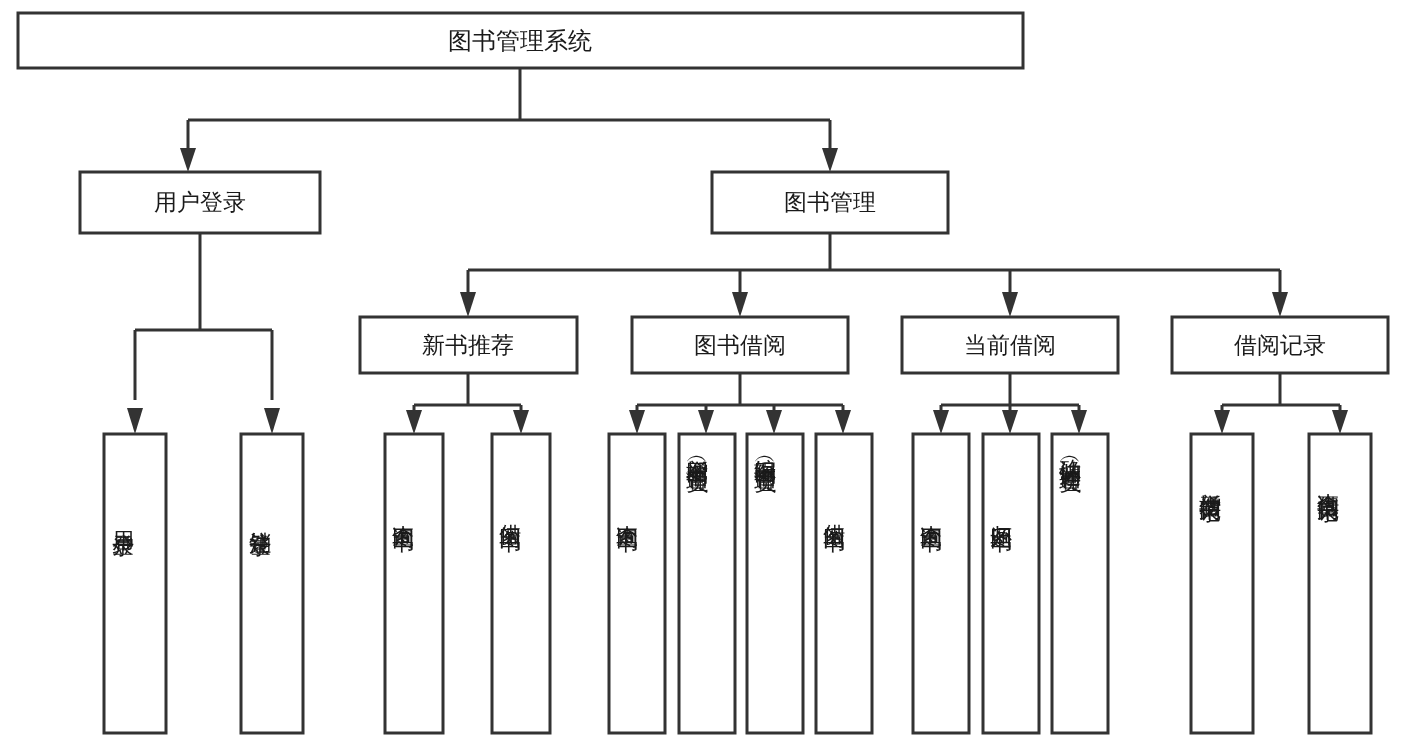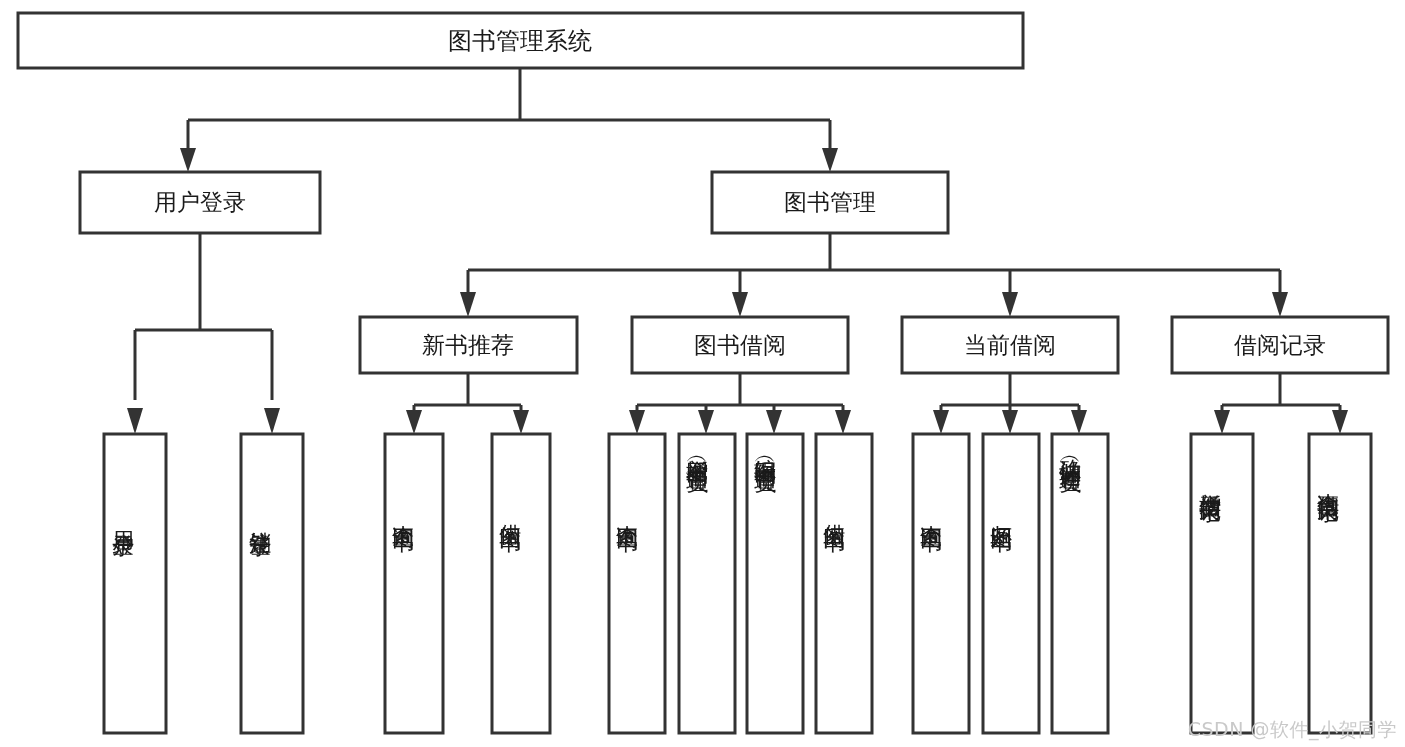--- a/index.html
+++ b/index.html
@@ -195,14 +195,13 @@
   <div class="leaf-text" style="left:754px;top:441px;height:292px;">编辑图书（管理员）</div>
   <div class="leaf-text" style="left:823px;top:507px;height:190px;">借阅图书</div>
 
   <div class="leaf-text" style="left:920px;top:507px;height:190px;">查询图书</div>
   <div class="leaf-text" style="left:990px;top:507px;height:190px;">归还图书</div>
   <div class="leaf-text" style="left:1059px;top:441px;height:292px;">确认归还（管理员）</div>
 
   <div class="leaf-text" style="left:1199px;top:475px;height:250px;">新增借阅记录</div>
   <div class="leaf-text" style="left:1317px;top:475px;height:250px;">查询借阅记录</div>
 
-  <div class="watermark">CSDN @软件_小贺同学</div>
 </div>
 
 </body></html>

